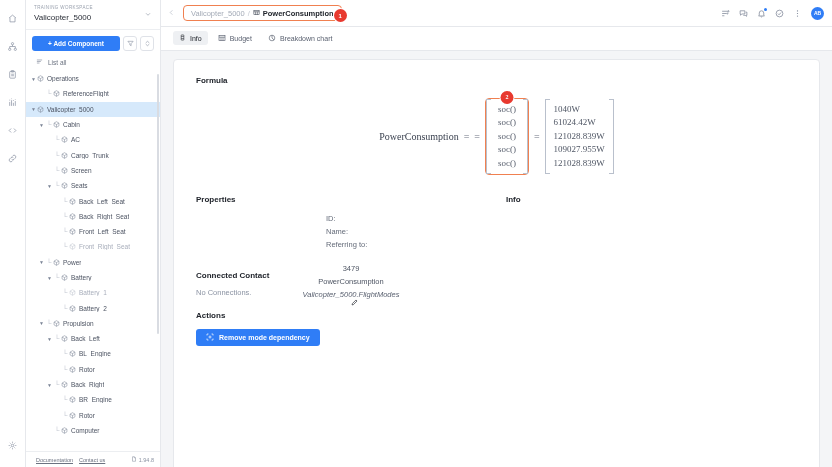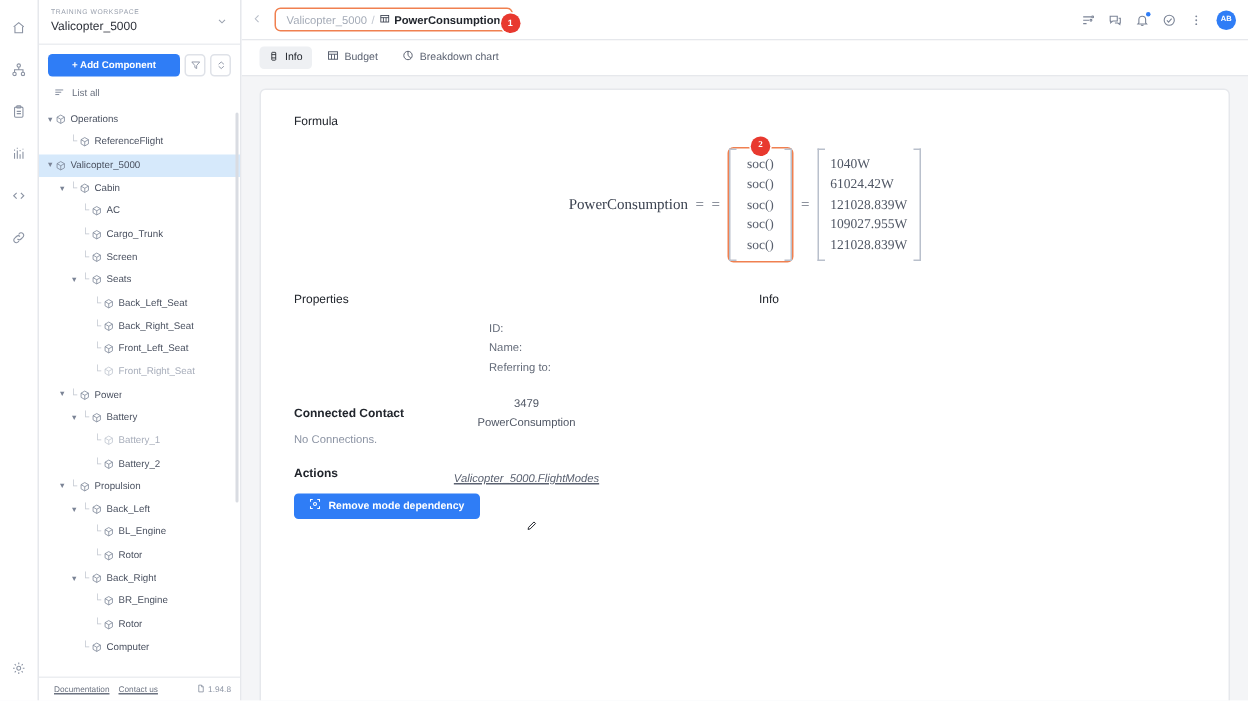--- a/index.html
+++ b/index.html
@@ -122,21 +122,21 @@
     display: flex; align-items: center; gap: 4px; font-size: 7px; color: #5a6170;
     padding: 3px 6px; border-radius: 3px; cursor: pointer;
   }
   .tab.active { background: #eef0f3; color: #21252c; }
 
   .canvas { flex: 1 1 auto; padding: 8px 12px 0 12px; overflow: hidden; }
   .card {
     background: #fff; border: 1px solid #e6e8ec; border-radius: 4px;
     height: 420px; padding: 16px 22px; position: relative; overflow: hidden;
   }
-  .sec-title { font-size: 8px; font-weight: normal; color: #21252c; }
+  .sec-title { font-size: 8px; font-weight: bold; color: #21252c; }
 
   
   .formula-wrap {
     display: flex; align-items: center; justify-content: center;
     margin-top: 6px; position: relative; height: 92px;
   }
   .formula { display: flex; align-items: center; gap: 5px; font-family: "Liberation Serif", serif; }
   .fname { font-size: 10px; color: #3b4250; }
   .eq { font-size: 10px; color: #6b7280; }
   .matrix { position: relative; padding: 4px 9px; display: flex; flex-direction: column; gap: 0px; }
@@ -153,24 +153,24 @@
   }
   #badge2 { left: 50%; transform: translateX(-50%); top: -7px; }
   .hl-holder { position: relative; }
 
   
   .cols { display: flex; margin-top: 12px; }
   .col-left { width: 310px; }
   .col-right { flex: 1 1 auto; }
   .prop-table { margin-top: 10px; font-size: 7.5px; color: #5a6170; }
   .prow { display: flex; align-items: center; height: 13px; flex-direction: column; }
-  .prow.tall { height: 17px; gap: 24px; }
+  .prow.tall { height: 17px; }
   .pkey { width: 50px; flex: 0 0 50px; color: #646b79; }
   .pval { color: #4f5664; }
-  .pval.link { color: #5a6170; text-decoration: underline; font-style: italic; text-align: center; }
+  .pval.link { color: #5a6170; font-style: italic; text-align: center; }
   .pencil { margin-left: 6px; color: #21252c; cursor: pointer; display: inline-flex; }
   .desc { margin-top: 10px; font-size: 7.5px; color: #9aa1ae; }
 
   .subhead { font-size: 8px; font-weight: bold; color: #21252c; margin-top: 14px; }
   .muted { font-size: 7.5px; color: #8b93a3; margin-top: 8px; }
   .action-btn {
     margin-top: 9px; height: 17px; background: #2f7df6; color: #fff; border: none;
     border-radius: 3px; font-size: 7px; padding: 0 10px; display: inline-flex;
     align-items: center; gap: 5px; cursor: pointer; font-family: inherit; font-weight: bold;
   }

